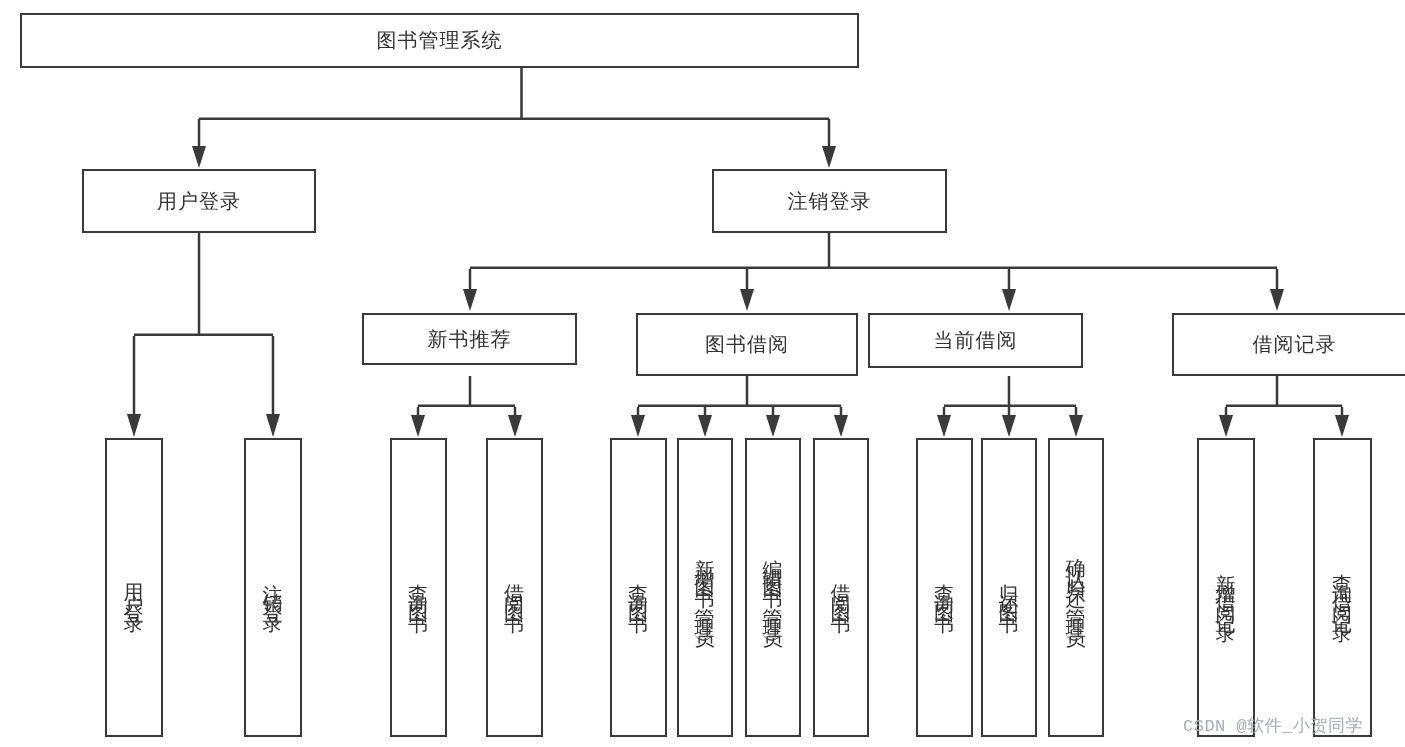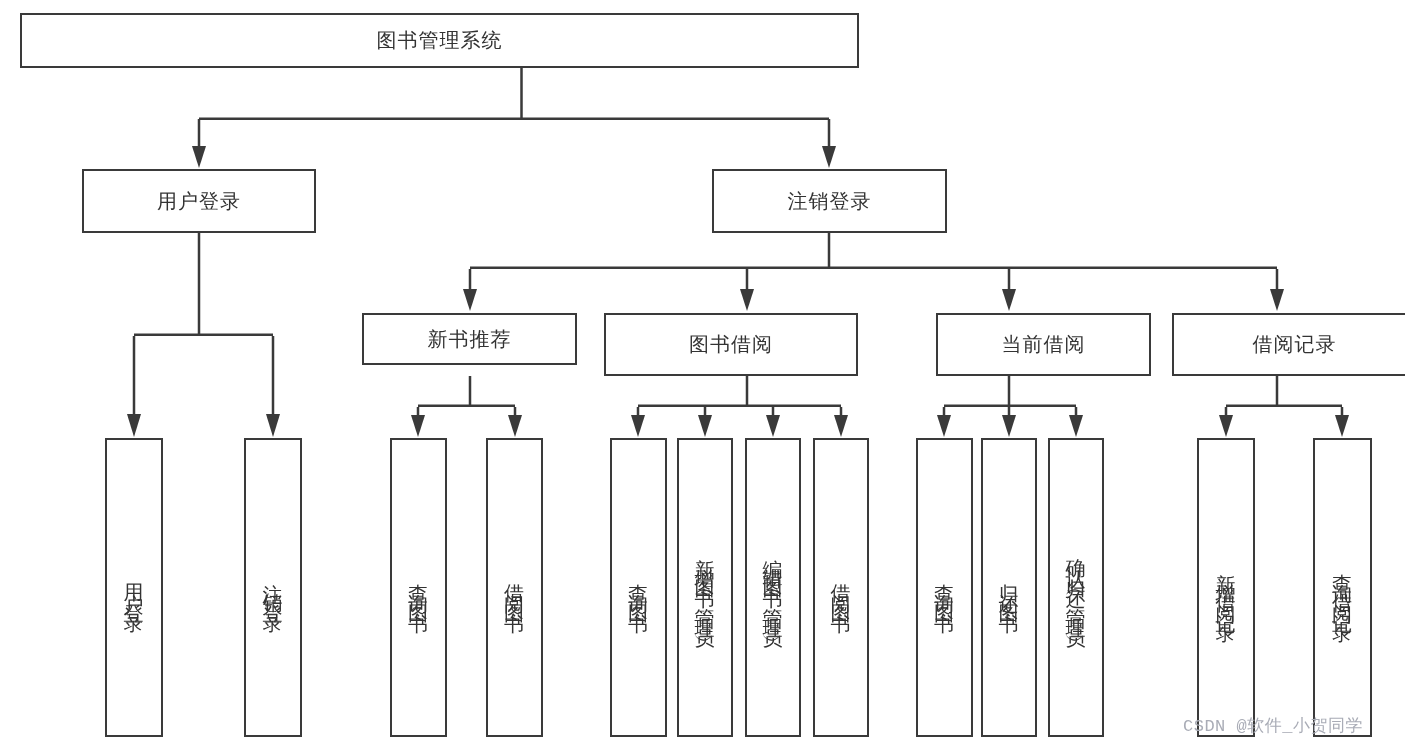--- a/index.html
+++ b/index.html
@@ -106,24 +106,24 @@
   <div class="box" style="left:82px;top:169px;width:234px;height:64px">
     <span class="hl">用户登录</span>
   </div>
   <div class="box" style="left:712px;top:169px;width:235px;height:64px">
     <span class="hl">注销登录</span>
   </div>
 
   <div class="box" style="left:362px;top:313px;width:215px;height:52px">
     <span class="hl">新书推荐</span>
   </div>
-  <div class="box" style="left:604px;top:313px;width:254px;height:63px">
+  <div class="box" style="left:636px;top:313px;width:222px;height:63px">
     <span class="hl">图书借阅</span>
   </div>
-  <div class="box" style="left:936px;top:313px;width:215px;height:63px">
+  <div class="box" style="left:868px;top:313px;width:215px;height:55px">
     <span class="hl">当前借阅</span>
   </div>
   <div class="box" style="left:1172px;top:313px;width:245px;height:63px">
     <span class="hl">借阅记录</span>
   </div>
 
   <div class="box" style="left:105px;top:438px;width:58px;height:299px">
     <span class="vl">用户登录</span>
   </div>
   <div class="box" style="left:244px;top:438px;width:58px;height:299px">

